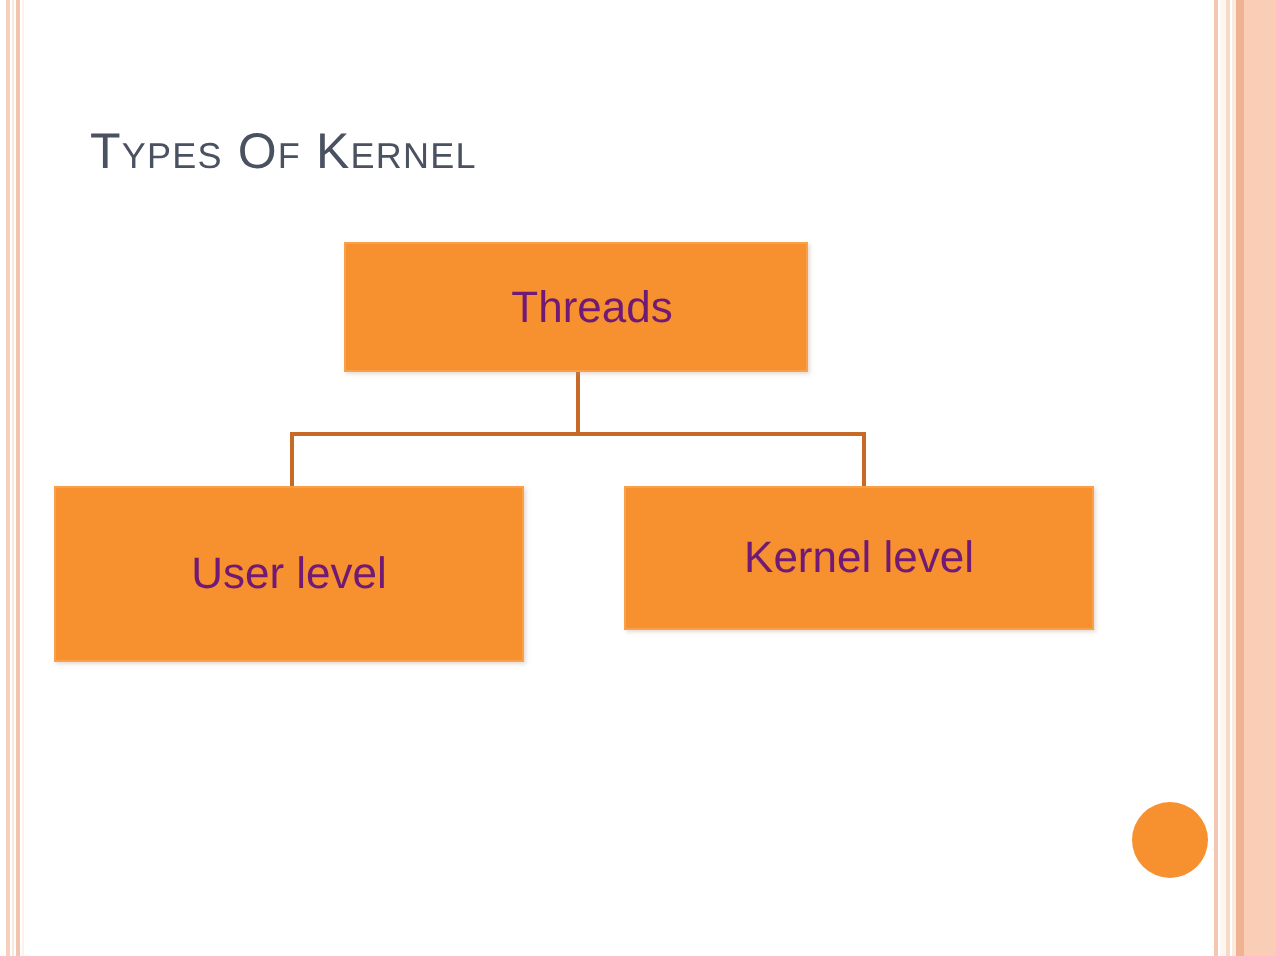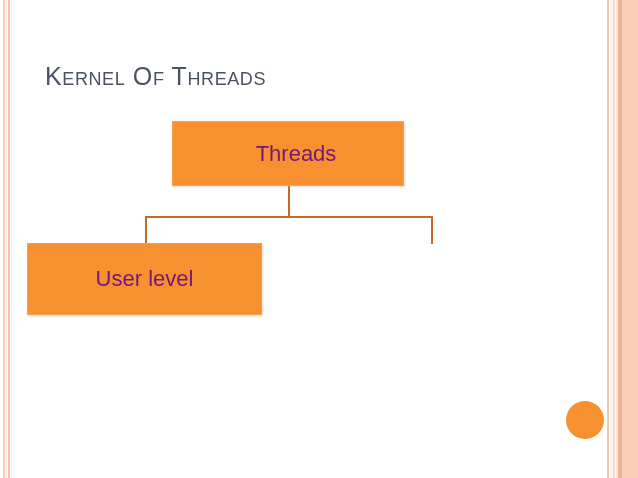--- a/index.html
+++ b/index.html
@@ -69,21 +69,21 @@
     top: 121px;
     width: 232px;
     height: 65px;
   }
   .node-root .node-label { transform: translateX(8px); }
 
   .node-left {
     left: 27px;
     top: 243px;
     width: 235px;
-    height: 72px;
+    height: 88px;
   }
   .node-right {
     left: 312px;
     top: 243px;
     width: 235px;
     height: 72px;
   }
 
   
   .conn {
@@ -136,31 +136,34 @@
   <div class="stripe edge-left-c"></div>
   <div class="stripe edge-left-d"></div>
 
   <div class="stripe edge-right-a"></div>
   <div class="stripe edge-right-b"></div>
   <div class="stripe edge-right-c"></div>
   <div class="stripe edge-right-d"></div>
   <div class="stripe edge-right-e"></div>
   <div class="stripe edge-right-f"></div>
 
-  <div class="slide-title">Kernel Of Threads</div>
+  <div class="slide-title">Types Of Kernel</div>
 
   <div class="conn conn-stem"></div>
   <div class="conn conn-bar"></div>
   <div class="conn conn-drop-left"></div>
   <div class="conn conn-drop-right"></div>
 
   <div class="node node-root">
     <span class="node-label">Threads</span>
   </div>
 
   <div class="node node-left">
     <span class="node-label">User level</span>
   </div>
 
+  <div class="node node-right">
+    <span class="node-label">Kernel level</span>
+  </div>
 
   <div class="accent-circle"></div>
 
 </div>
 
 </body></html>

